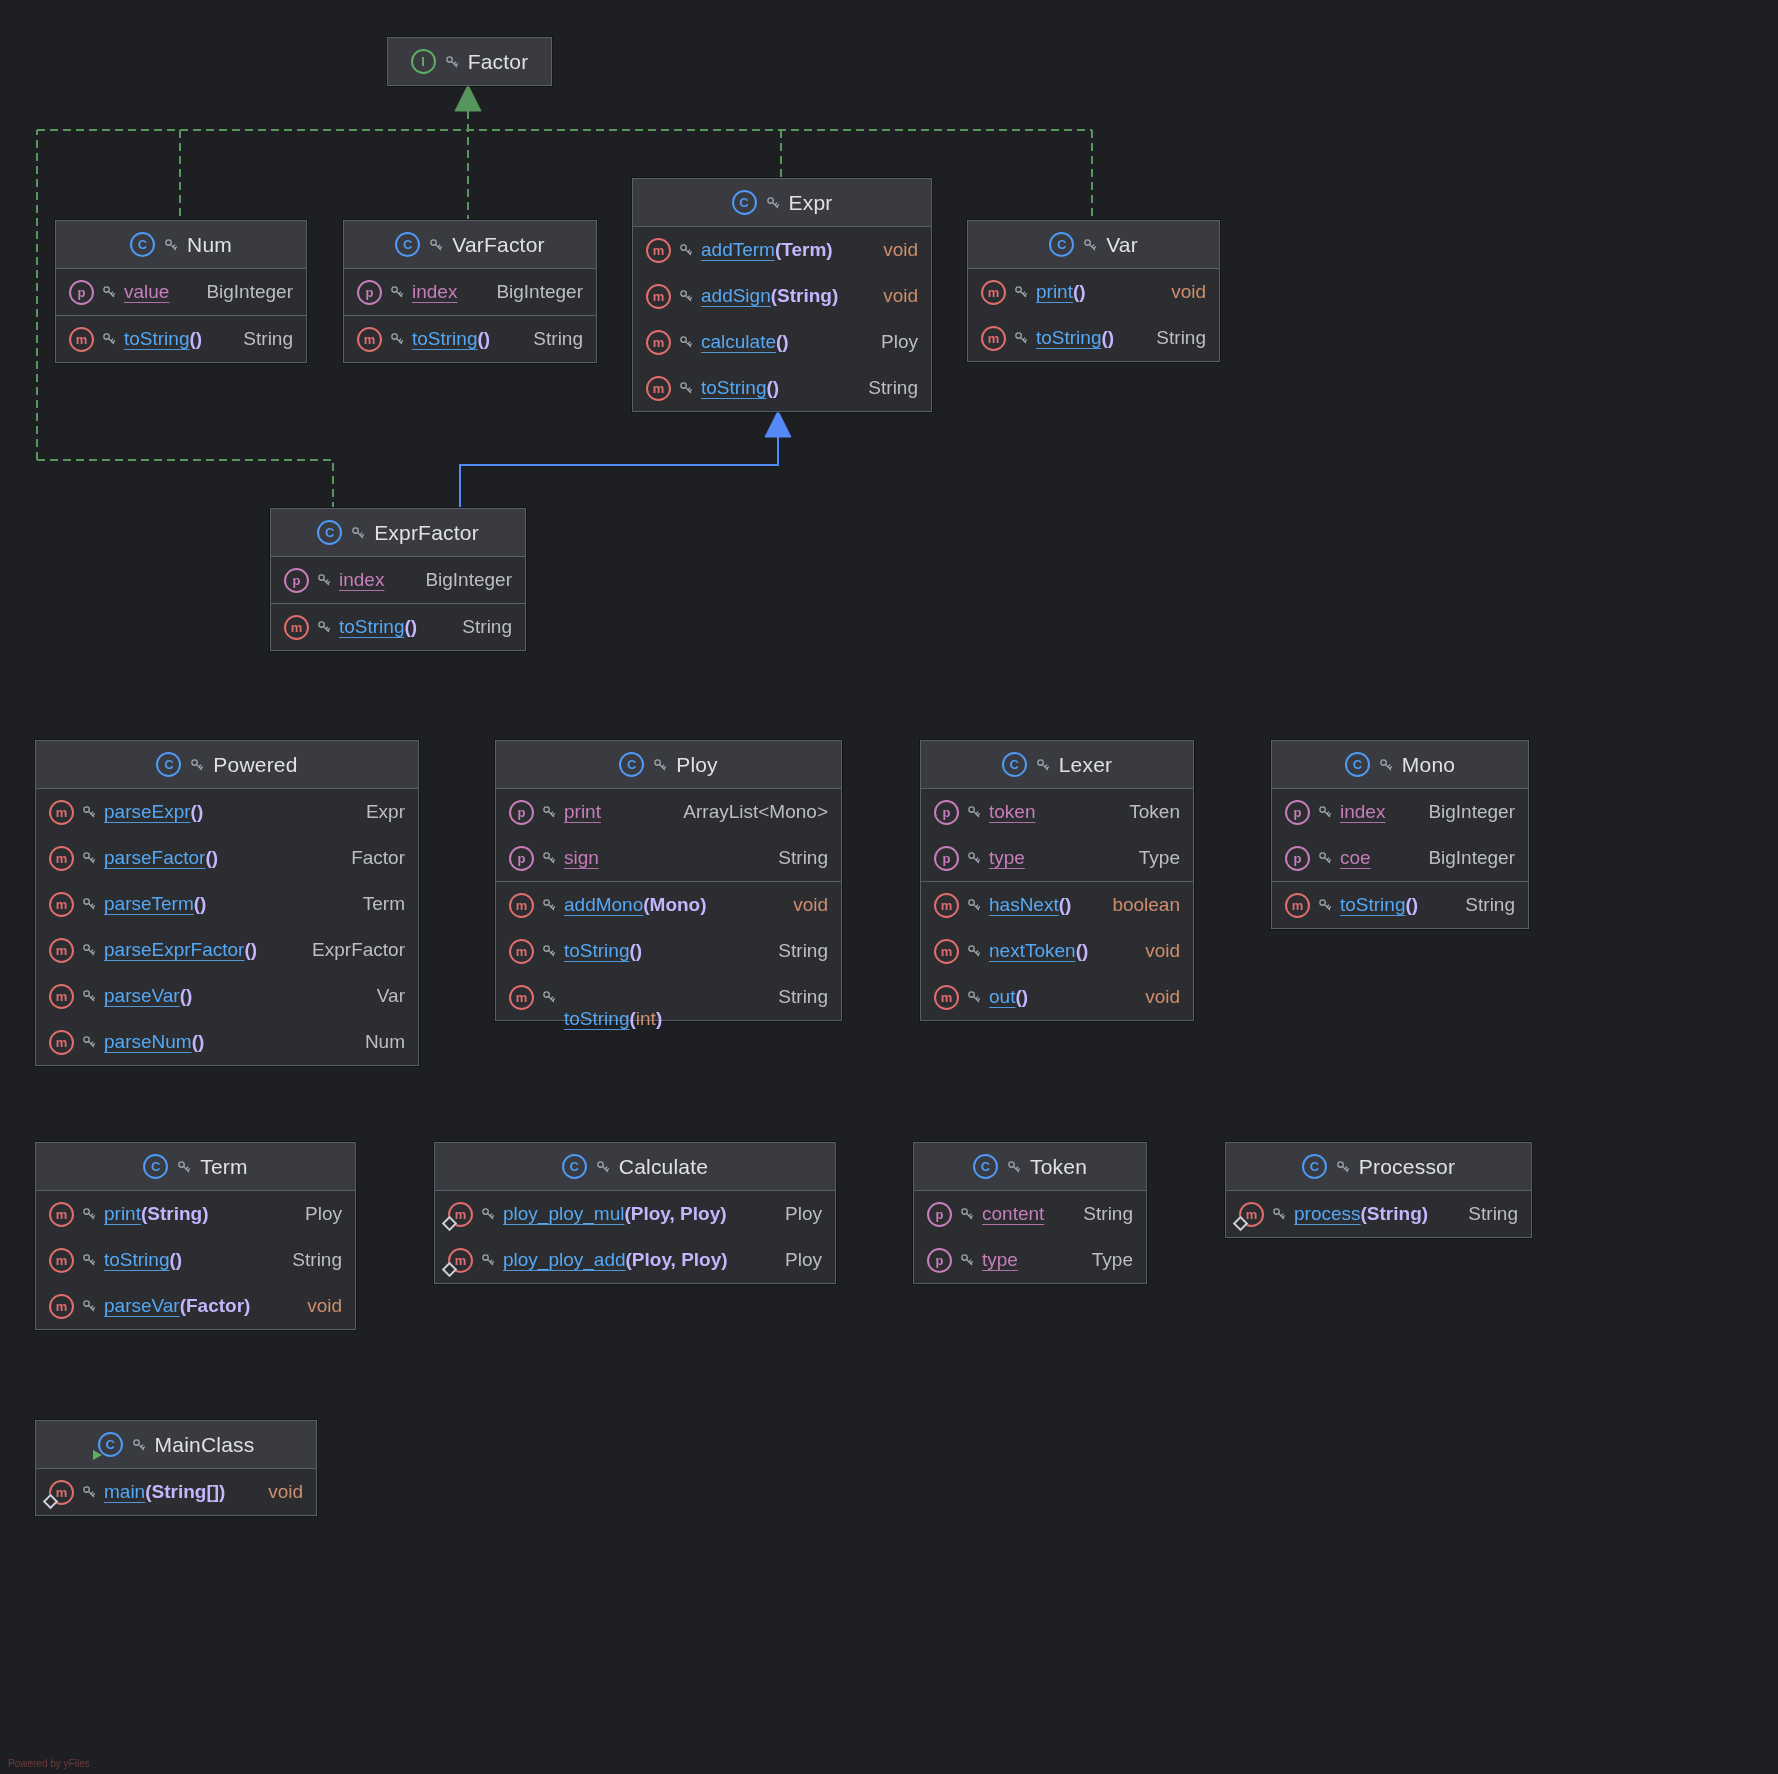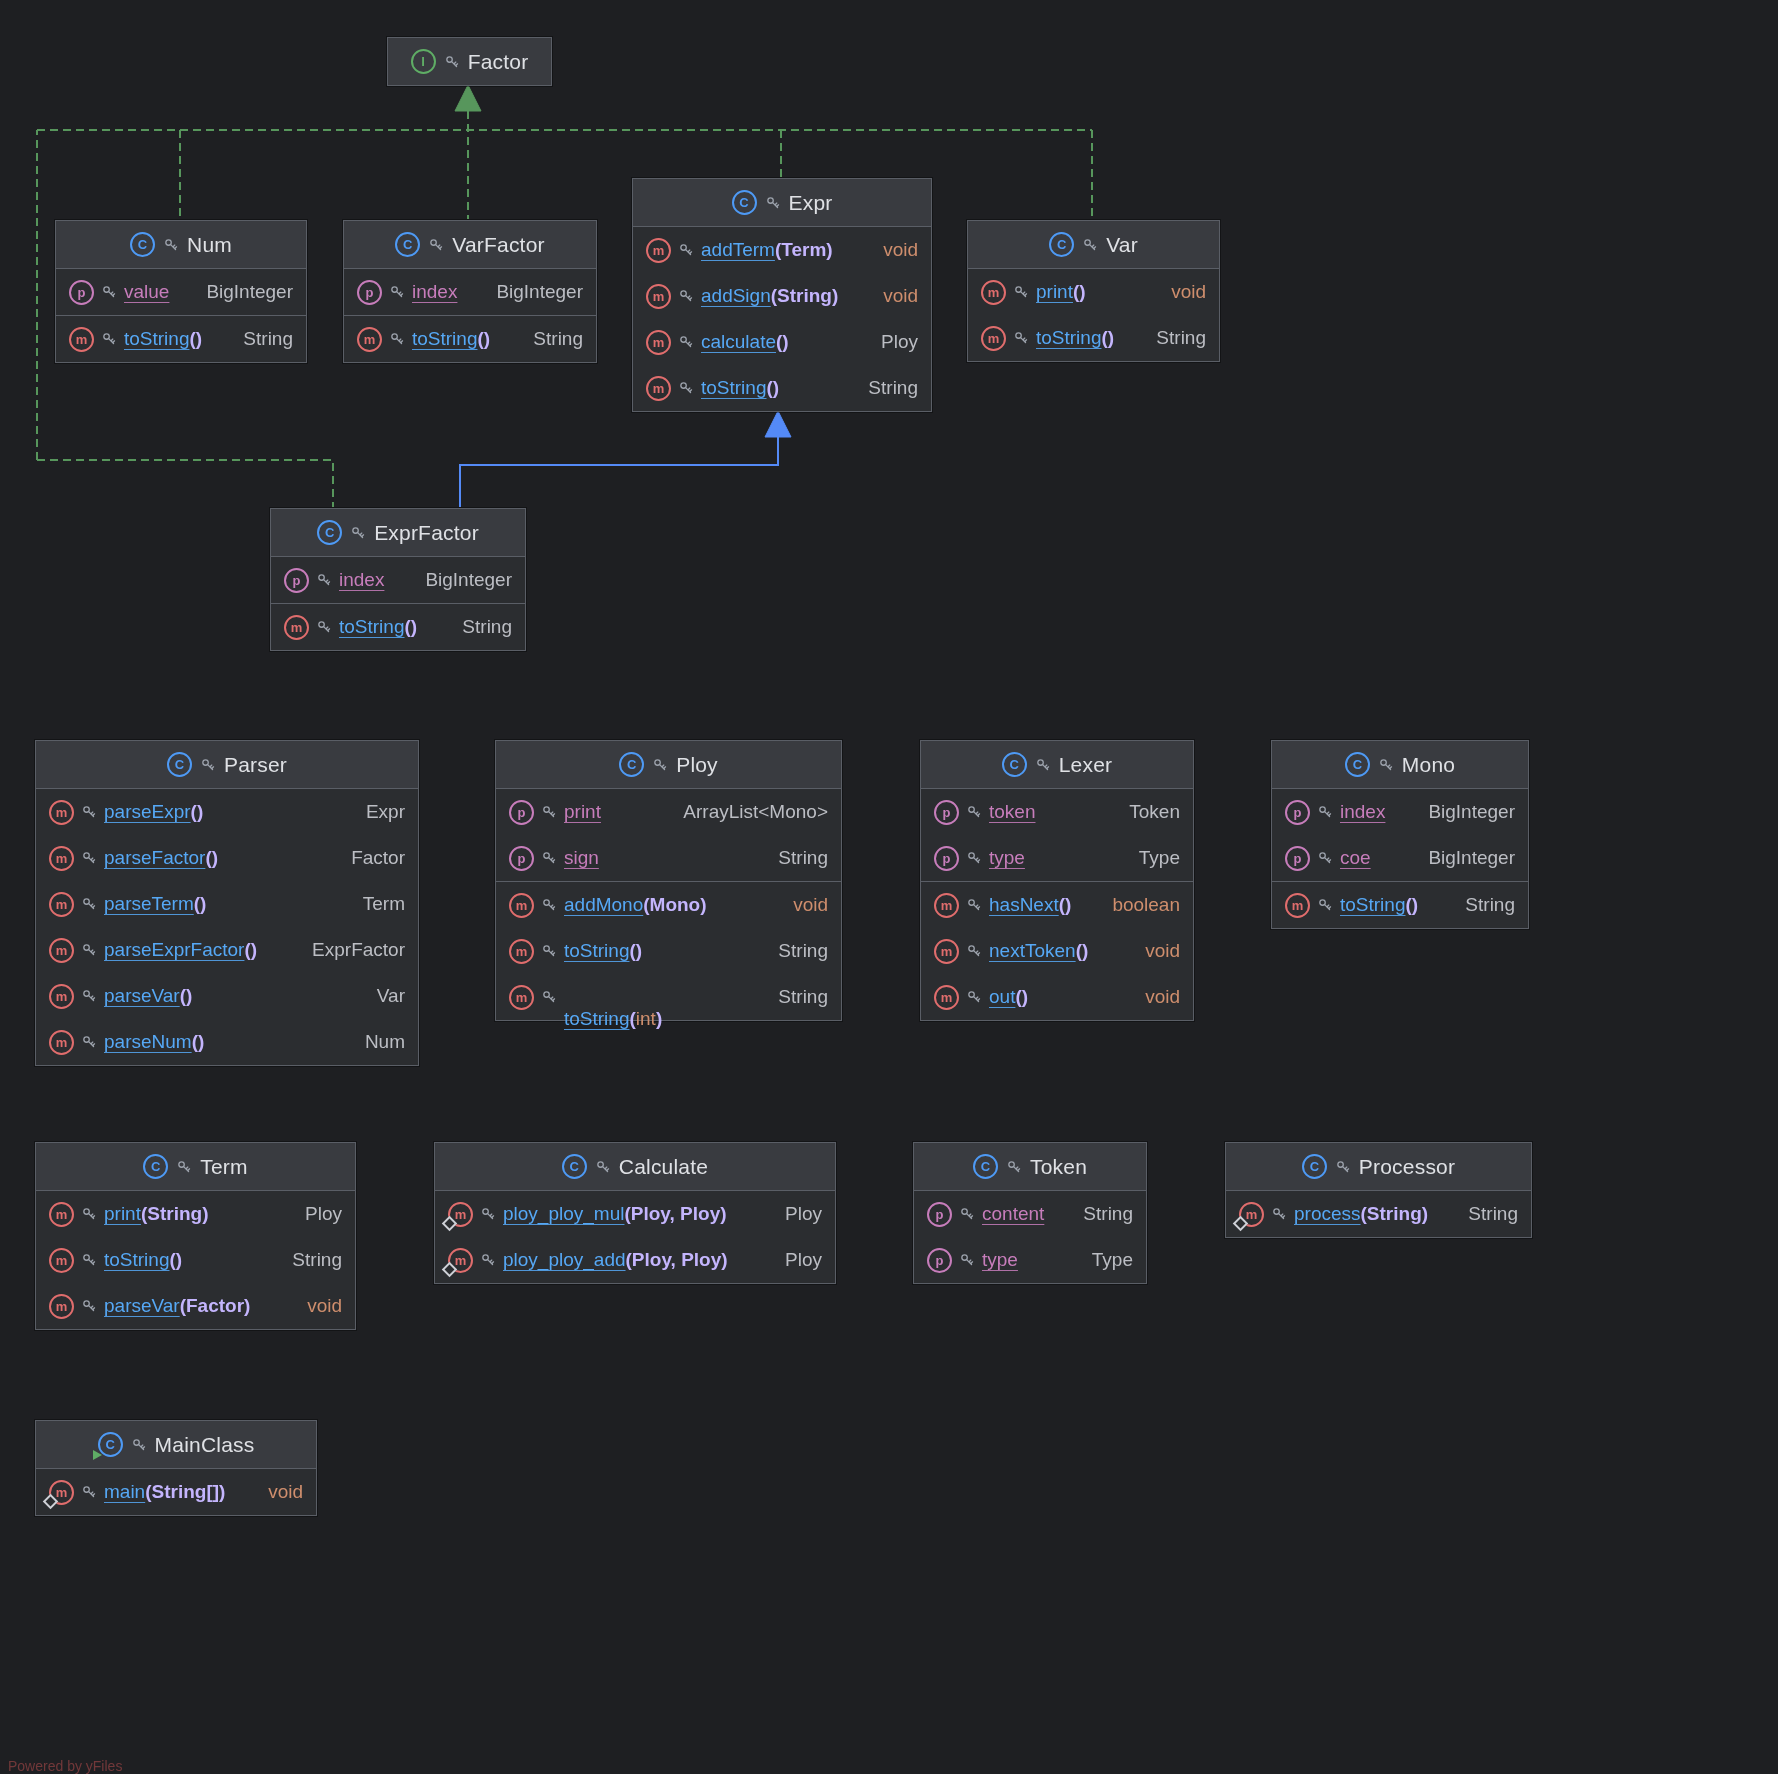--- a/index.html
+++ b/index.html
@@ -53,21 +53,21 @@
     position:absolute;left:-6px;bottom:-4px;width:7px;height:7px;
     background:#2b2d30;border:2px solid #ced0d6;transform:rotate(45deg);
   }
   .run-badge{
     position:absolute;left:-7px;bottom:-5px;width:0;height:0;
     border-top:5px solid transparent;border-bottom:5px solid transparent;
     border-left:9px solid #5fad65;
   }
   .watermark{
     position:absolute;left:8px;top:1758px;z-index:3;
-    font-size:14px;color:rgba(214,86,86,.45);
+    font-size:10px;color:rgba(214,86,86,.45);
   }
 </style>
 </head>
 <body>
 
 <div class="canvas">
     <svg width="1778" height="1774" class="edges">
       <polyline points="37,460 37,130" fill="none" stroke="#57965c" stroke-width="2" stroke-dasharray="8 5"></polyline>
       <polyline points="37,130 1092,130" fill="none" stroke="#57965c" stroke-width="2" stroke-dasharray="8 5"></polyline>
       <polyline points="180,130 180,219" fill="none" stroke="#57965c" stroke-width="2" stroke-dasharray="8 5"></polyline>
@@ -334,21 +334,21 @@
     </div>
     <div class="uml-box" style="left: 35px; top: 740px; width: 382px;">
       <div class="uml-header">
         <span class="cicon ic-class">C</span>
         <span class="key">
           <svg viewBox="0 0 16 16" width="14" height="14">
             <circle cx="5.2" cy="5.2" r="3.1" fill="none" stroke="#9da3ad" stroke-width="1.5"></circle>
             <path d="M7.6 7.6 L13.2 13.2 M10.2 10.2 l2.1 -2.1 M12.2 12.2 l2.1 -2.1" stroke="#9da3ad" stroke-width="1.5" fill="none" stroke-linecap="round"></path>
           </svg>
         </span>
-        <span class="uml-title">Parser</span>
+        <span class="uml-title">Powered</span>
       </div>
       <div class="section">
         <div class="row">
           <span class="cicon ic-method">m</span>
           <span class="key">
             <svg viewBox="0 0 16 16" width="14" height="14">
               <circle cx="5.2" cy="5.2" r="3.1" fill="none" stroke="#9da3ad" stroke-width="1.5"></circle>
               <path d="M7.6 7.6 L13.2 13.2 M10.2 10.2 l2.1 -2.1 M12.2 12.2 l2.1 -2.1" stroke="#9da3ad" stroke-width="1.5" fill="none" stroke-linecap="round"></path>
             </svg>
           </span>

